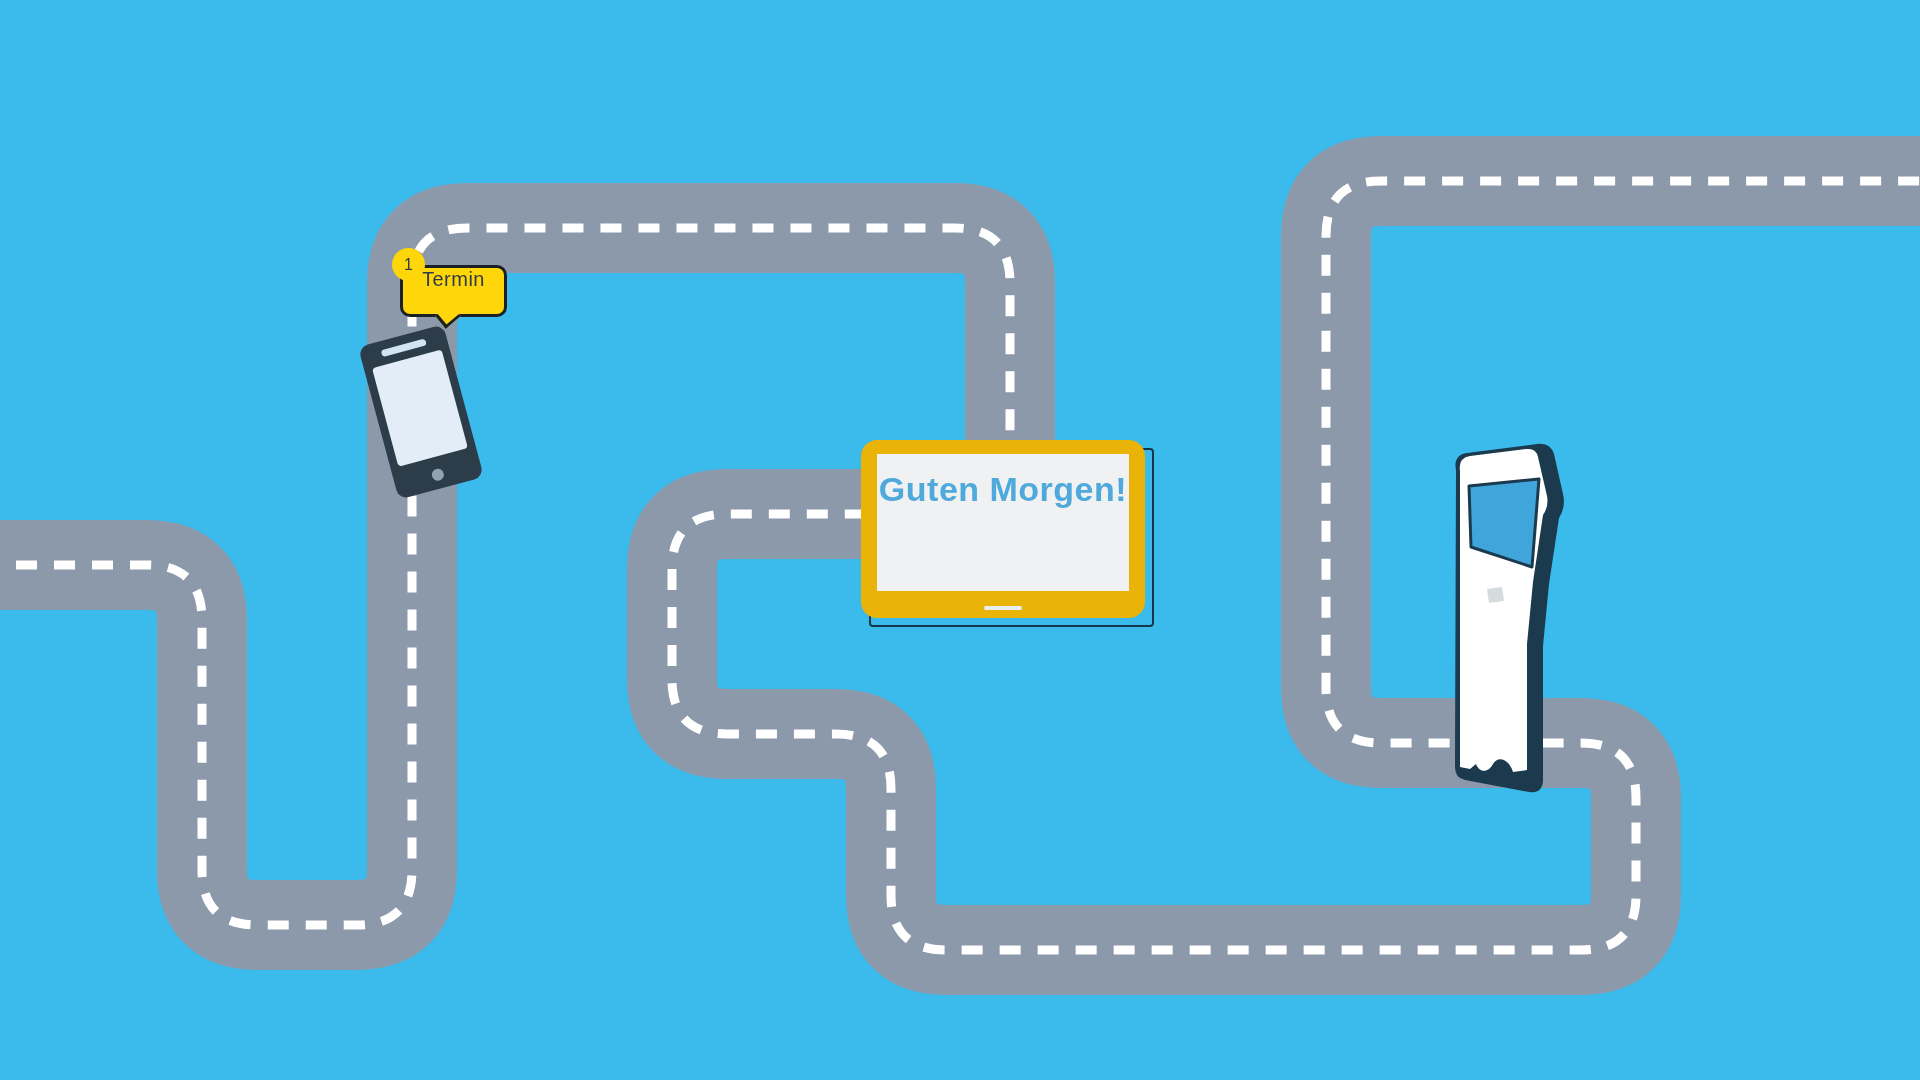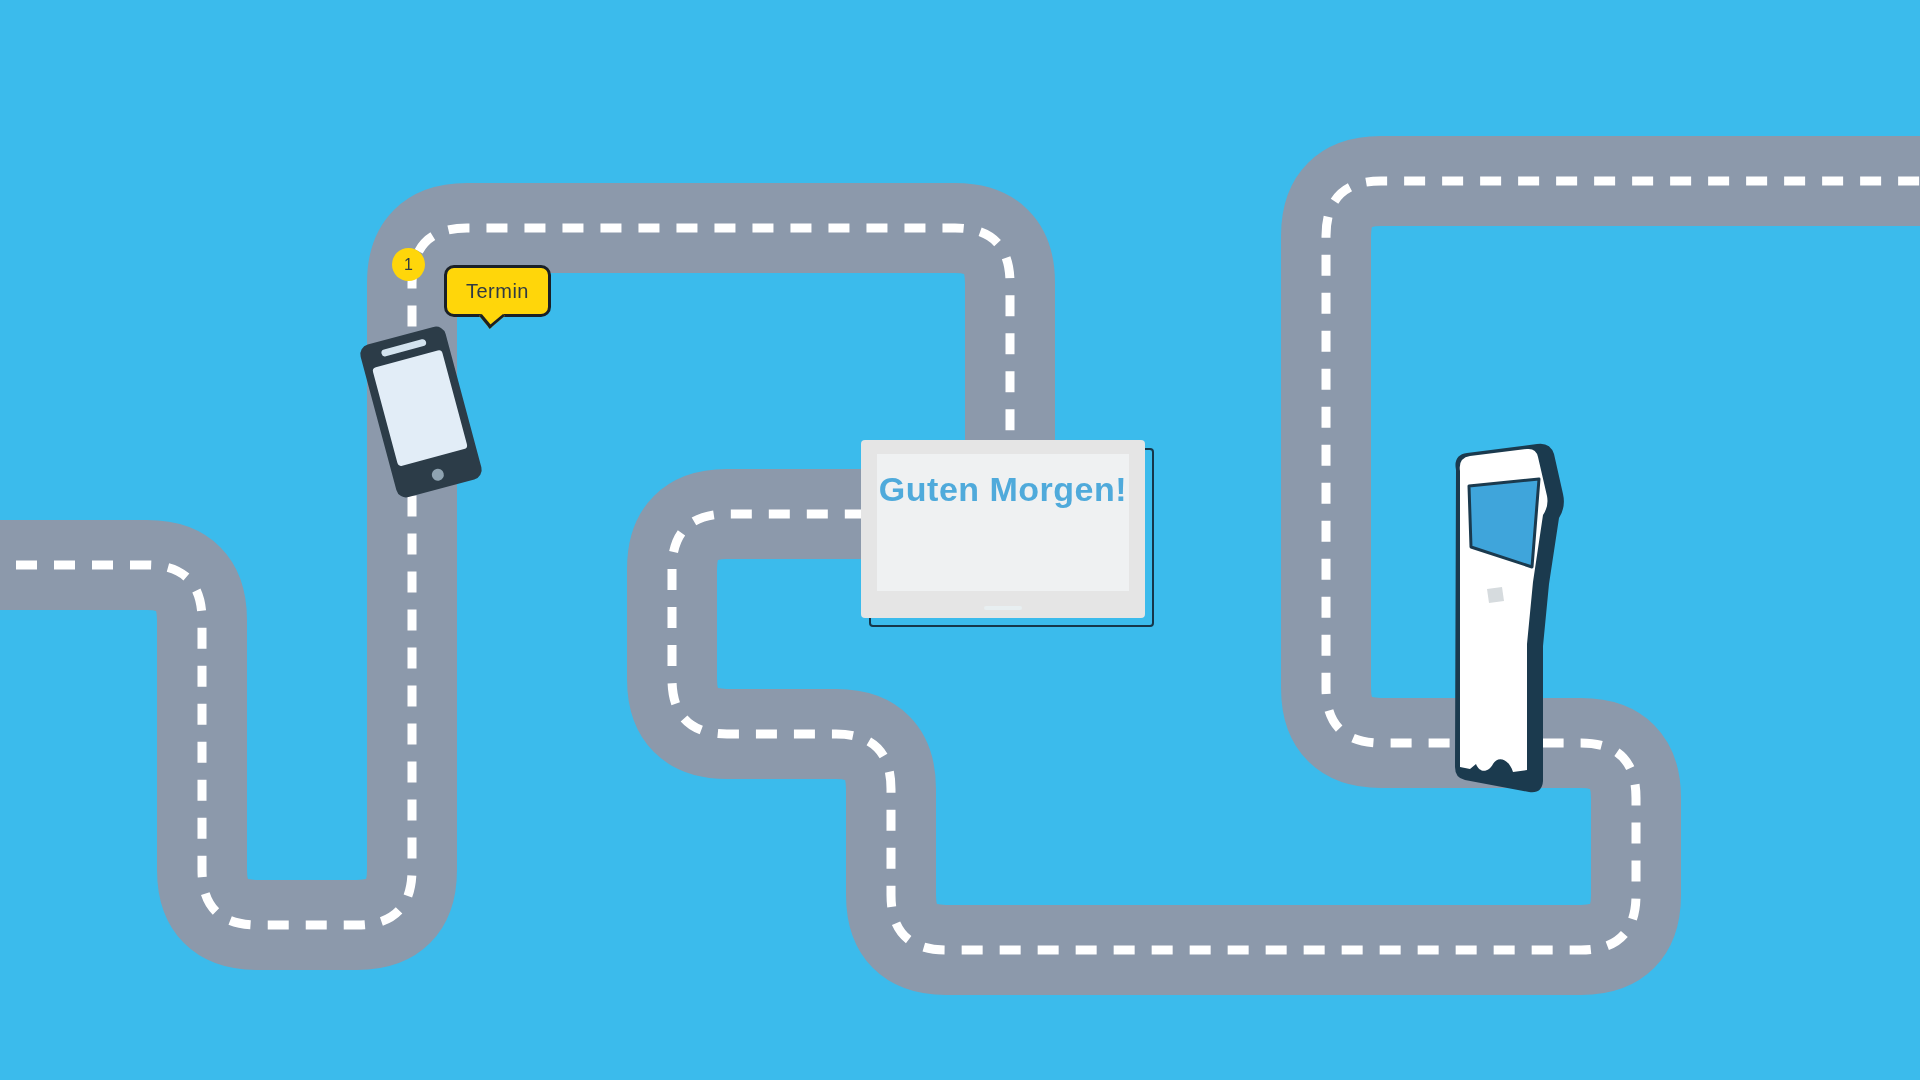--- a/index.html
+++ b/index.html
@@ -24,21 +24,21 @@
   }
   .phone-home{
     position:absolute;left:38px;bottom:8px;width:12px;height:12px;
     background:#8fa3b1;border-radius:50%;
   }
 
   
   .bubble{
     position:absolute;left:400px;top:265px;width:101px;height:46px;
     background:#ffd60a;border:3px solid #1a2026;border-radius:10px;
-    z-index:4;display:flex;align-items:center;justify-content:center;margin-left:44px;
+    z-index:4;display:flex;align-items:flex-start;justify-content:center;
   }
   .bubble-label{font-size:20px;color:#2f3a44;letter-spacing:.5px;}
   .bubble-tail{
     position:absolute;left:36px;bottom:-11px;width:15px;height:15px;
     background:#ffd60a;border-right:3px solid #1a2026;border-bottom:3px solid #1a2026;
     transform:skewX(-10deg) rotate(45deg);
   }
   .badge{
     position:absolute;left:392px;top:248px;width:33px;height:33px;
     background:#ffd60a;border-radius:50%;z-index:5;
@@ -46,21 +46,21 @@
     font-size:16px;color:#2f3a44;
   }
 
   
   .monitor-outline{
     position:absolute;left:869px;top:448px;width:281px;height:175px;
     border:2px solid #16364a;border-radius:4px;z-index:2;
   }
   .monitor{
     position:absolute;left:861px;top:440px;width:284px;height:178px;
-    background:#e5e5e5;border-radius:4px;z-index:3;
+    background:#eab308;border-radius:16px;z-index:3;
   }
   .monitor-screen{
     position:absolute;left:16px;top:14px;width:252px;height:137px;
     background:#eff1f2;overflow:hidden;
   }
   .monitor-text{
     margin-top:16px;text-align:center;font-size:34px;font-weight:bold;
     color:#4faadb;letter-spacing:.5px;
   }
   .monitor-notch{

